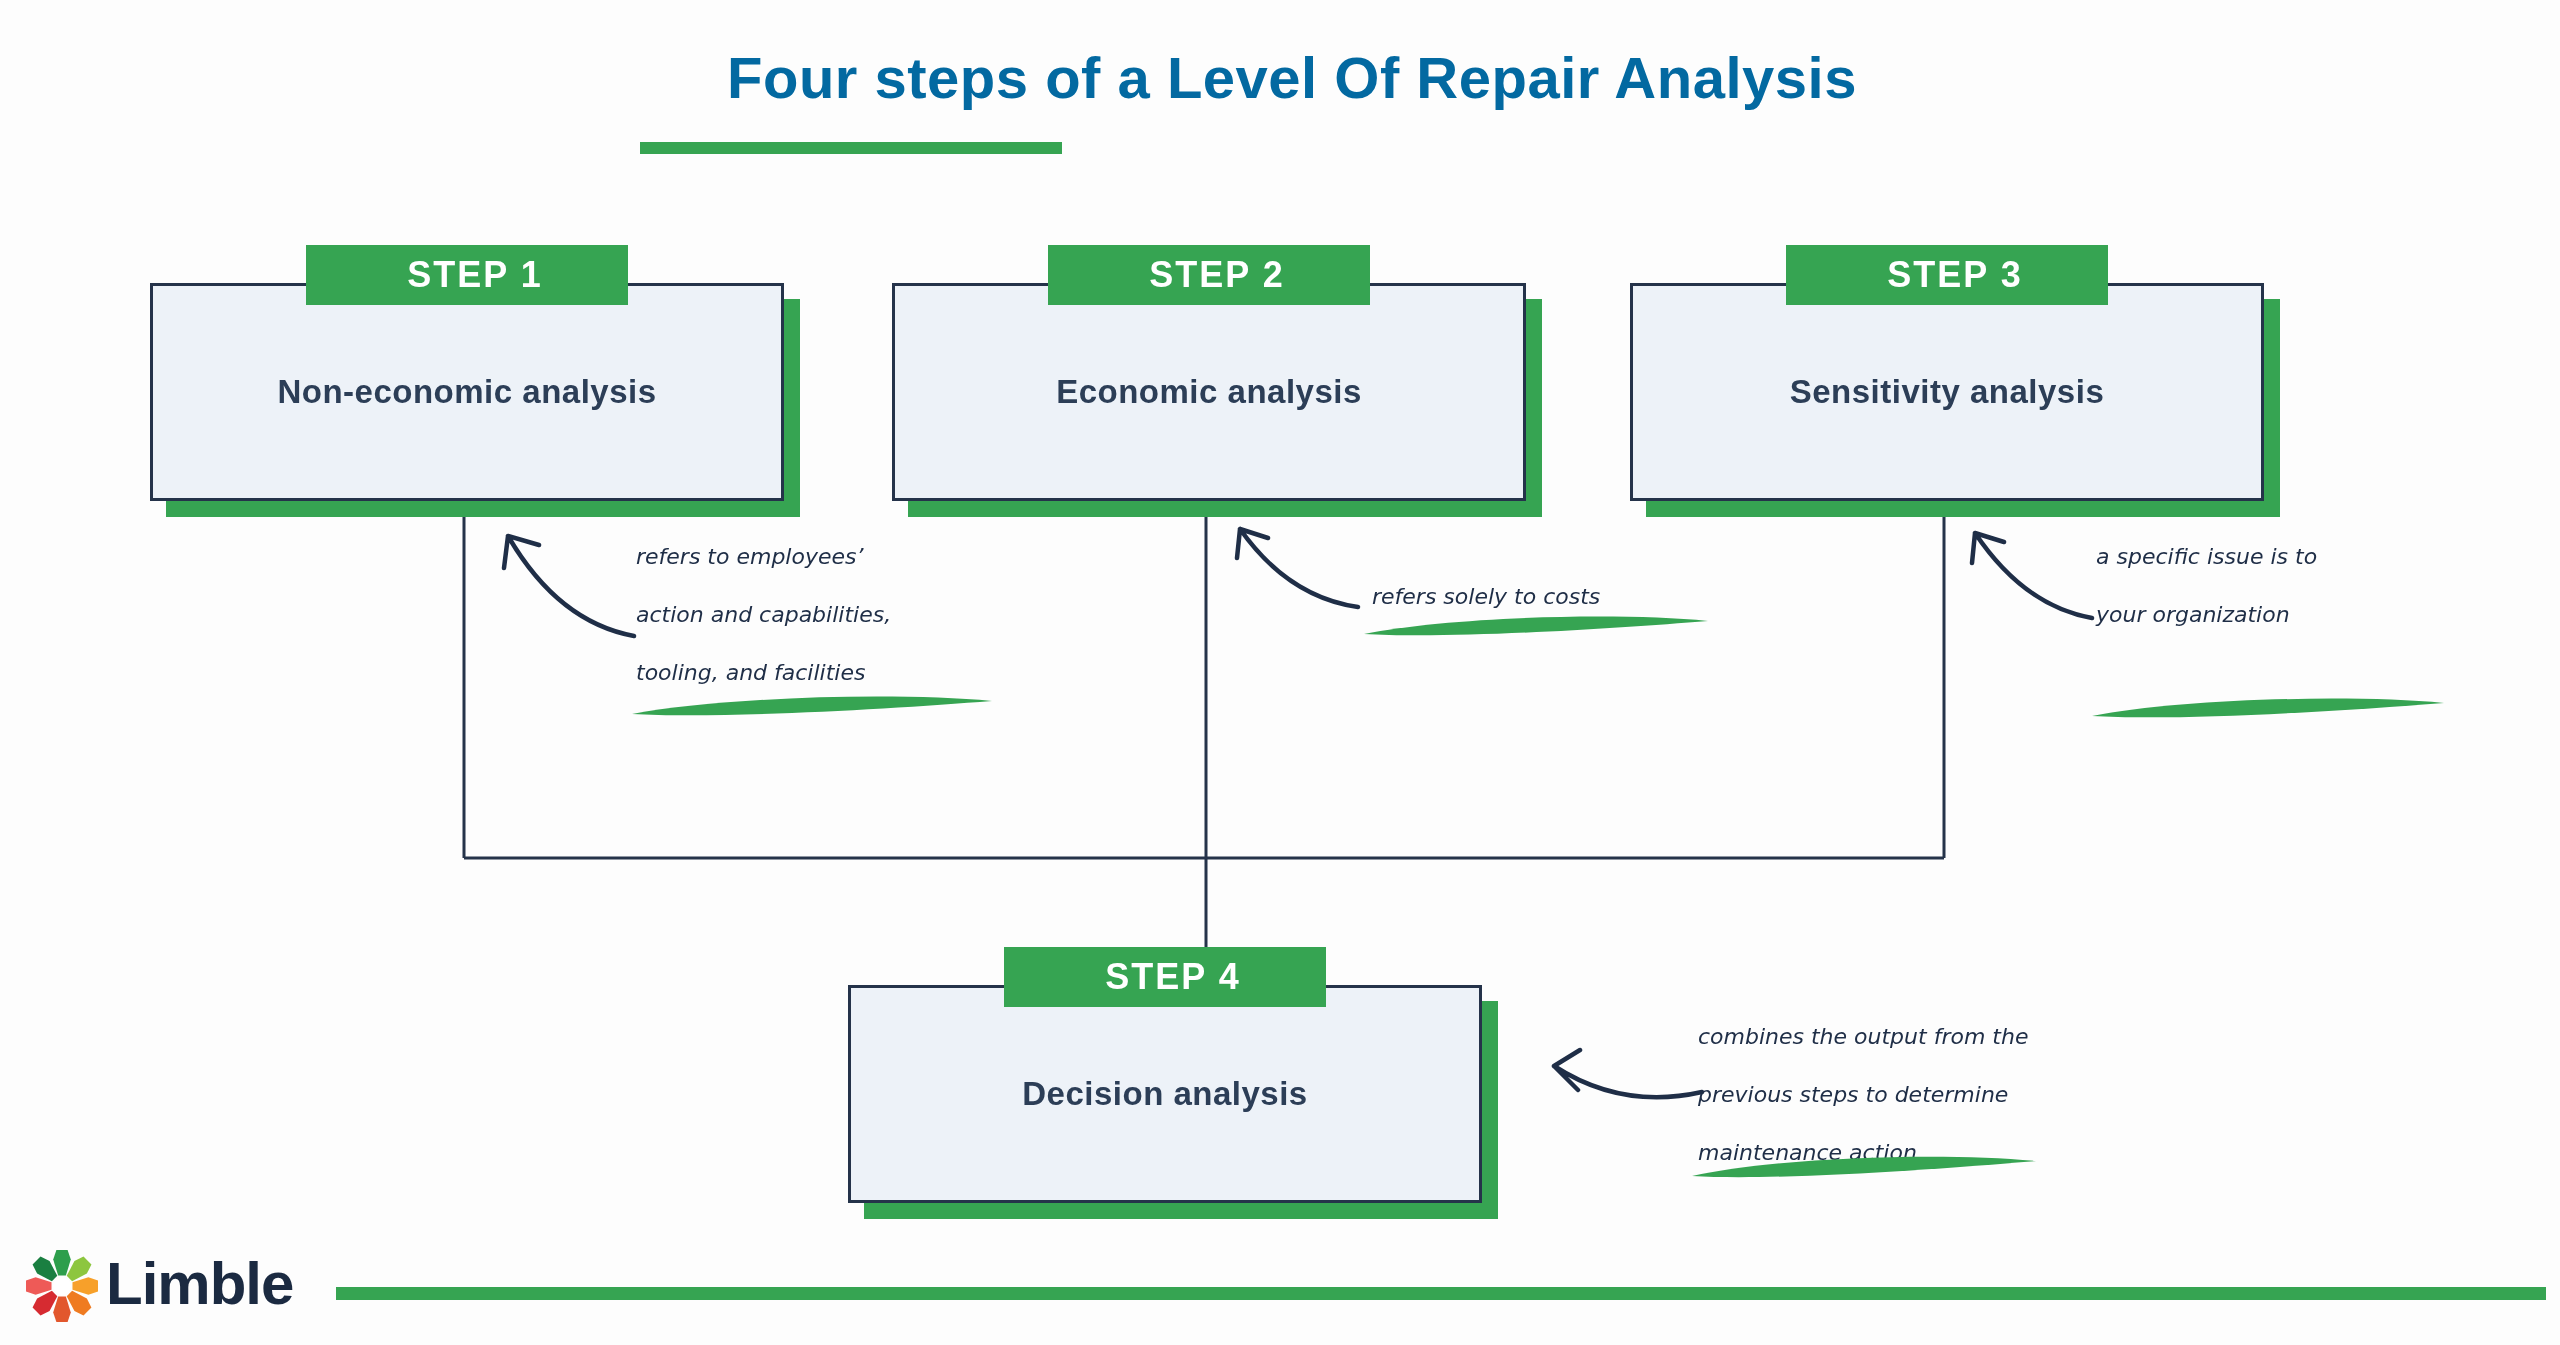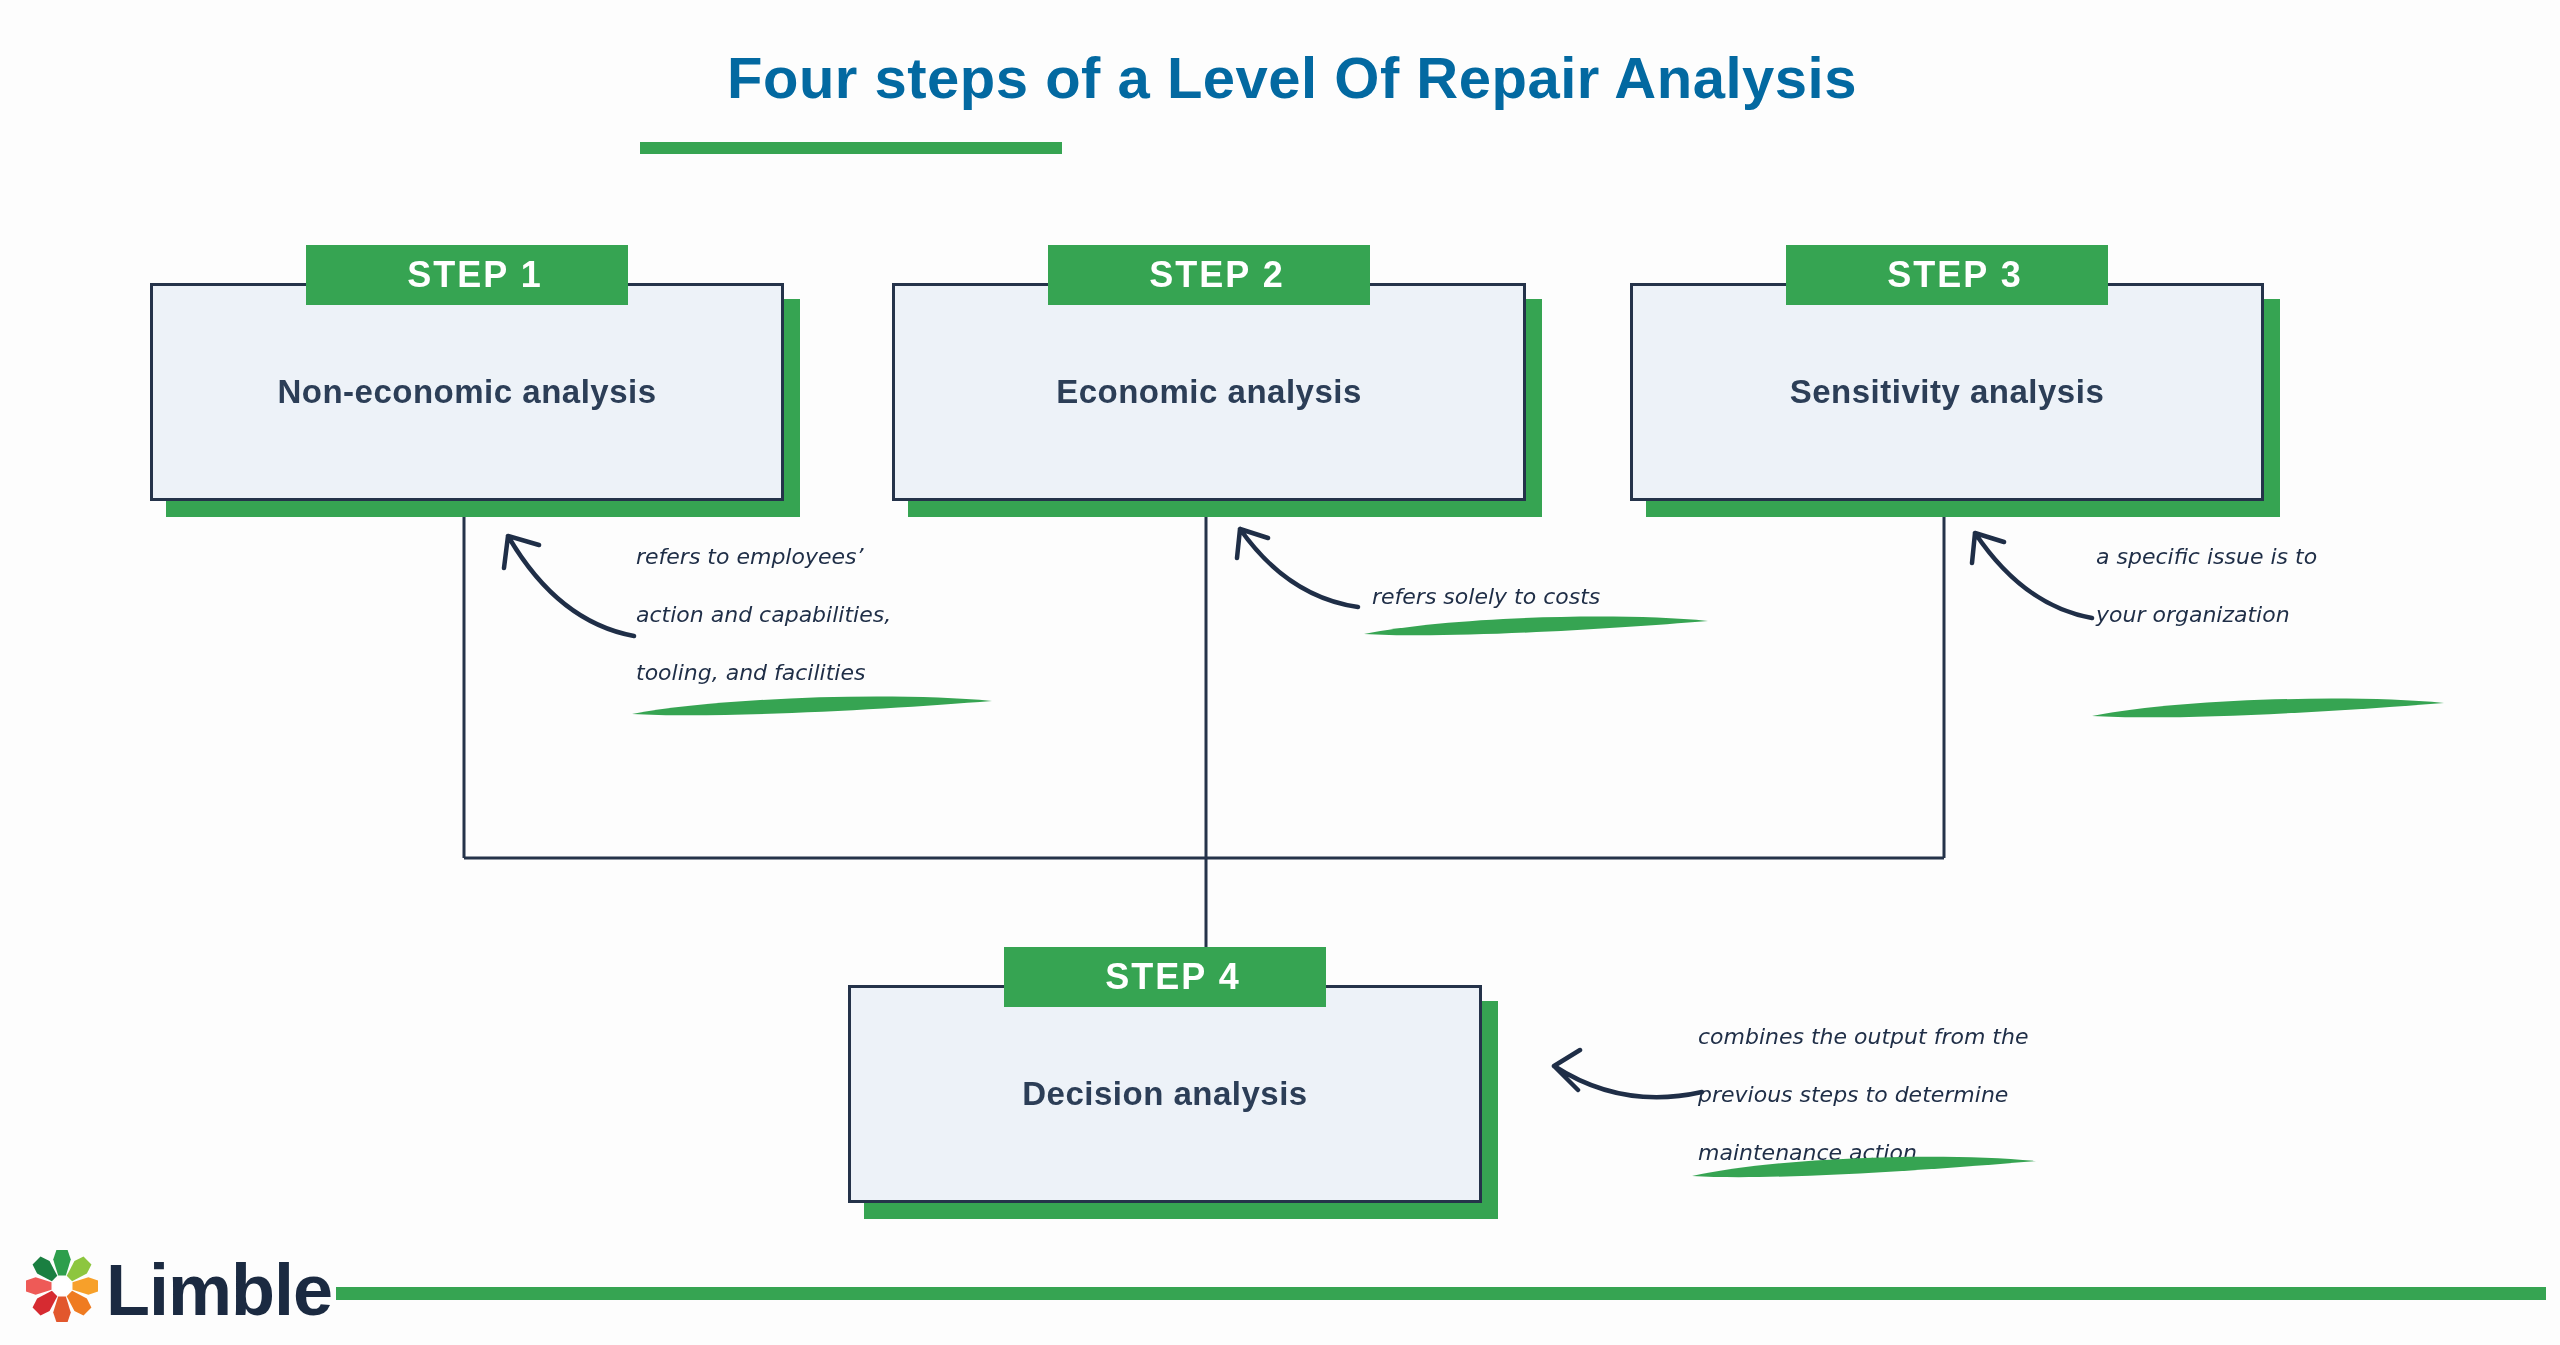--- a/index.html
+++ b/index.html
@@ -51,21 +51,21 @@
     font-style:italic;font-weight:500;
     font-size:22px;line-height:58px;
     color:#1f2e47;white-space:nowrap;
   }
   .swoosh{position:absolute;}
   .arrow{position:absolute;}
 
   
   .brand-text{
     position:absolute;left:106px;top:1249px;
-    font-size:72px;font-weight:800;color:#1b2a41;letter-spacing:-1px;
+    font-size:60px;font-weight:800;color:#1b2a41;letter-spacing:-1px;
   }
   .footer-rule{
     position:absolute;left:336px;top:1287px;
     width:2210px;height:13px;background:#36a452;
   }
   .logo{position:absolute;left:22px;top:1246px;}
 </style>
 </head>
 <body>
 

